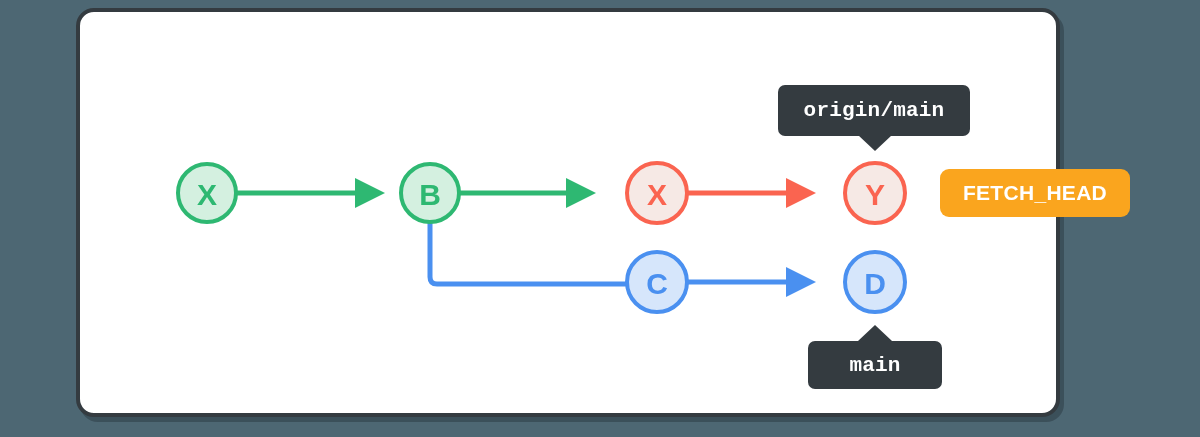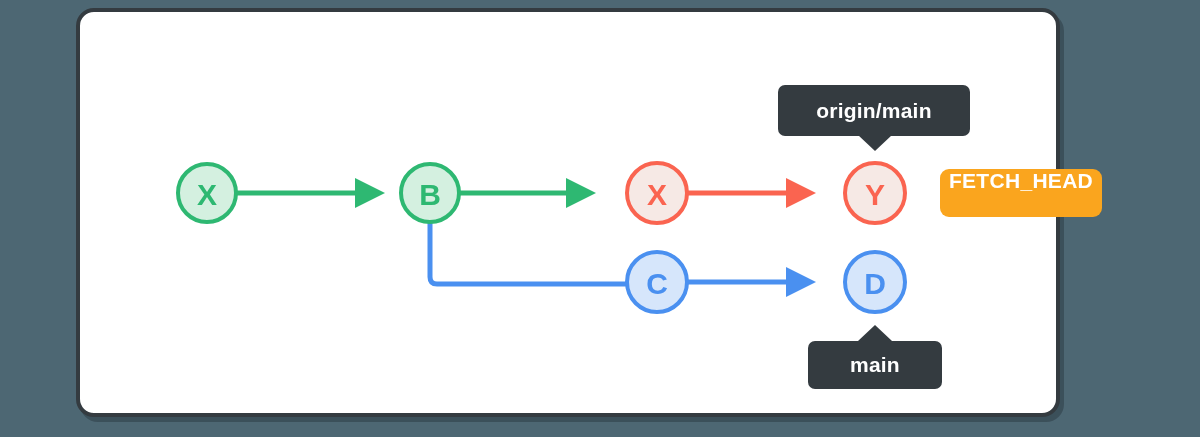--- a/index.html
+++ b/index.html
@@ -53,20 +53,21 @@
     background: #343b40;
     border-radius: 7px;
     color: #ffffff;
     font-size: 21px;
     font-weight: bold;
     display: flex;
     align-items: center;
     justify-content: center;
     letter-spacing: 0.2px;
     box-sizing: border-box;
+    font-family: Liberation Mono, monospace;
   }
   .ref-tag .tail {
     position: absolute;
     width: 0;
     height: 0;
     border-left: 17px solid transparent;
     border-right: 17px solid transparent;
   }
   #tag-origin-main {
     left: 778px;
@@ -89,29 +90,29 @@
   #tag-main .tail {
     left: 50px;
     top: -16px;
     border-bottom: 16px solid #343b40;
   }
   
   #badge-fetch-head {
     position: absolute;
     left: 940px;
     top: 169px;
-    width: 162px;
+    width: 190px;
     height: 48px;
     background: #faa51e;
     border-radius: 9px;
     color: #ffffff;
     font-size: 21px;
     font-weight: bold;
     display: flex;
-    align-items: flex-start;
+    align-items: center;
     justify-content: center;
     letter-spacing: 0.3px;
     box-sizing: border-box;
   }
 </style>
 </head>
 <body>
 
 <div id="stage">
 

